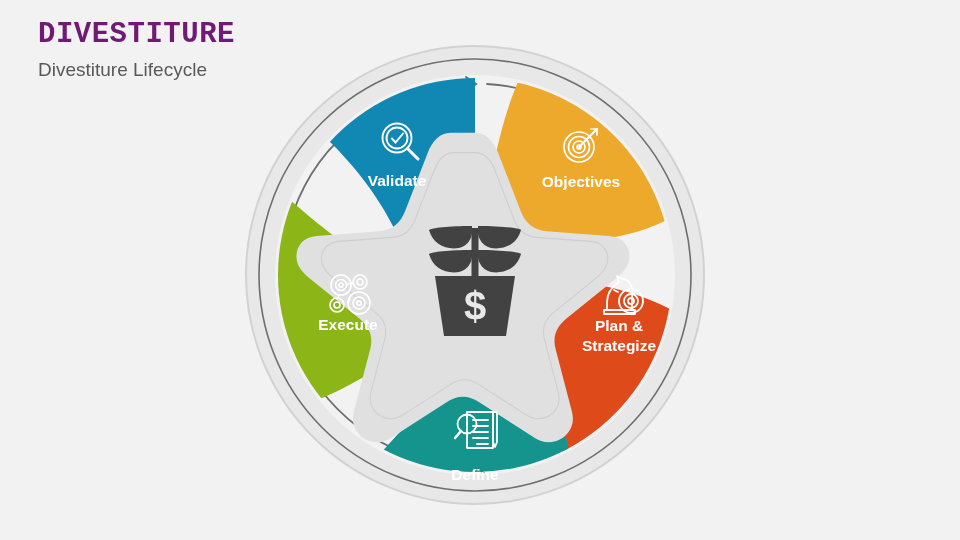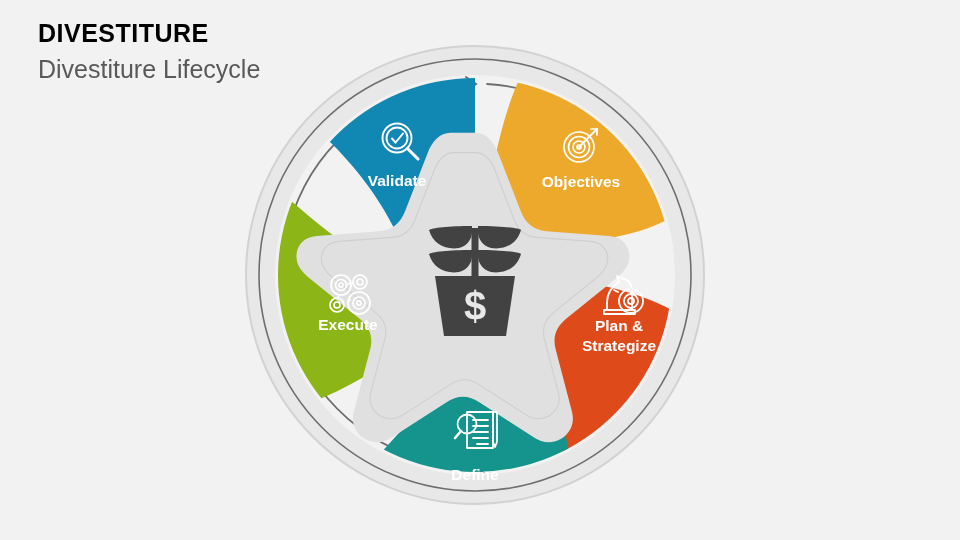--- a/index.html
+++ b/index.html
@@ -13,29 +13,30 @@
     font-family: "Liberation Sans", sans-serif;
     overflow: hidden;
     position: relative;
   }
   #title-block {
     position: absolute;
     left: 38px;
     top: 18px;
   }
   #page-title {
-    font-size: 25px;
+    font-size: 29px;
     font-weight: bold;
-    color: #000000;
+    color: #701a75;
     letter-spacing: 0.5px;
     margin: 0;
     line-height: 1.2;
+    font-family: Liberation Mono, monospace;
   }
   #page-subtitle {
-    font-size: 25px;
+    font-size: 19px;
     color: #595959;
     margin: 6px 0 14px 0;
     line-height: 1.2;
     font-weight: normal;
   }
   #diagram-wrap {
     position: absolute;
     left: 238px;
     top: 38px;
     width: 474px;

